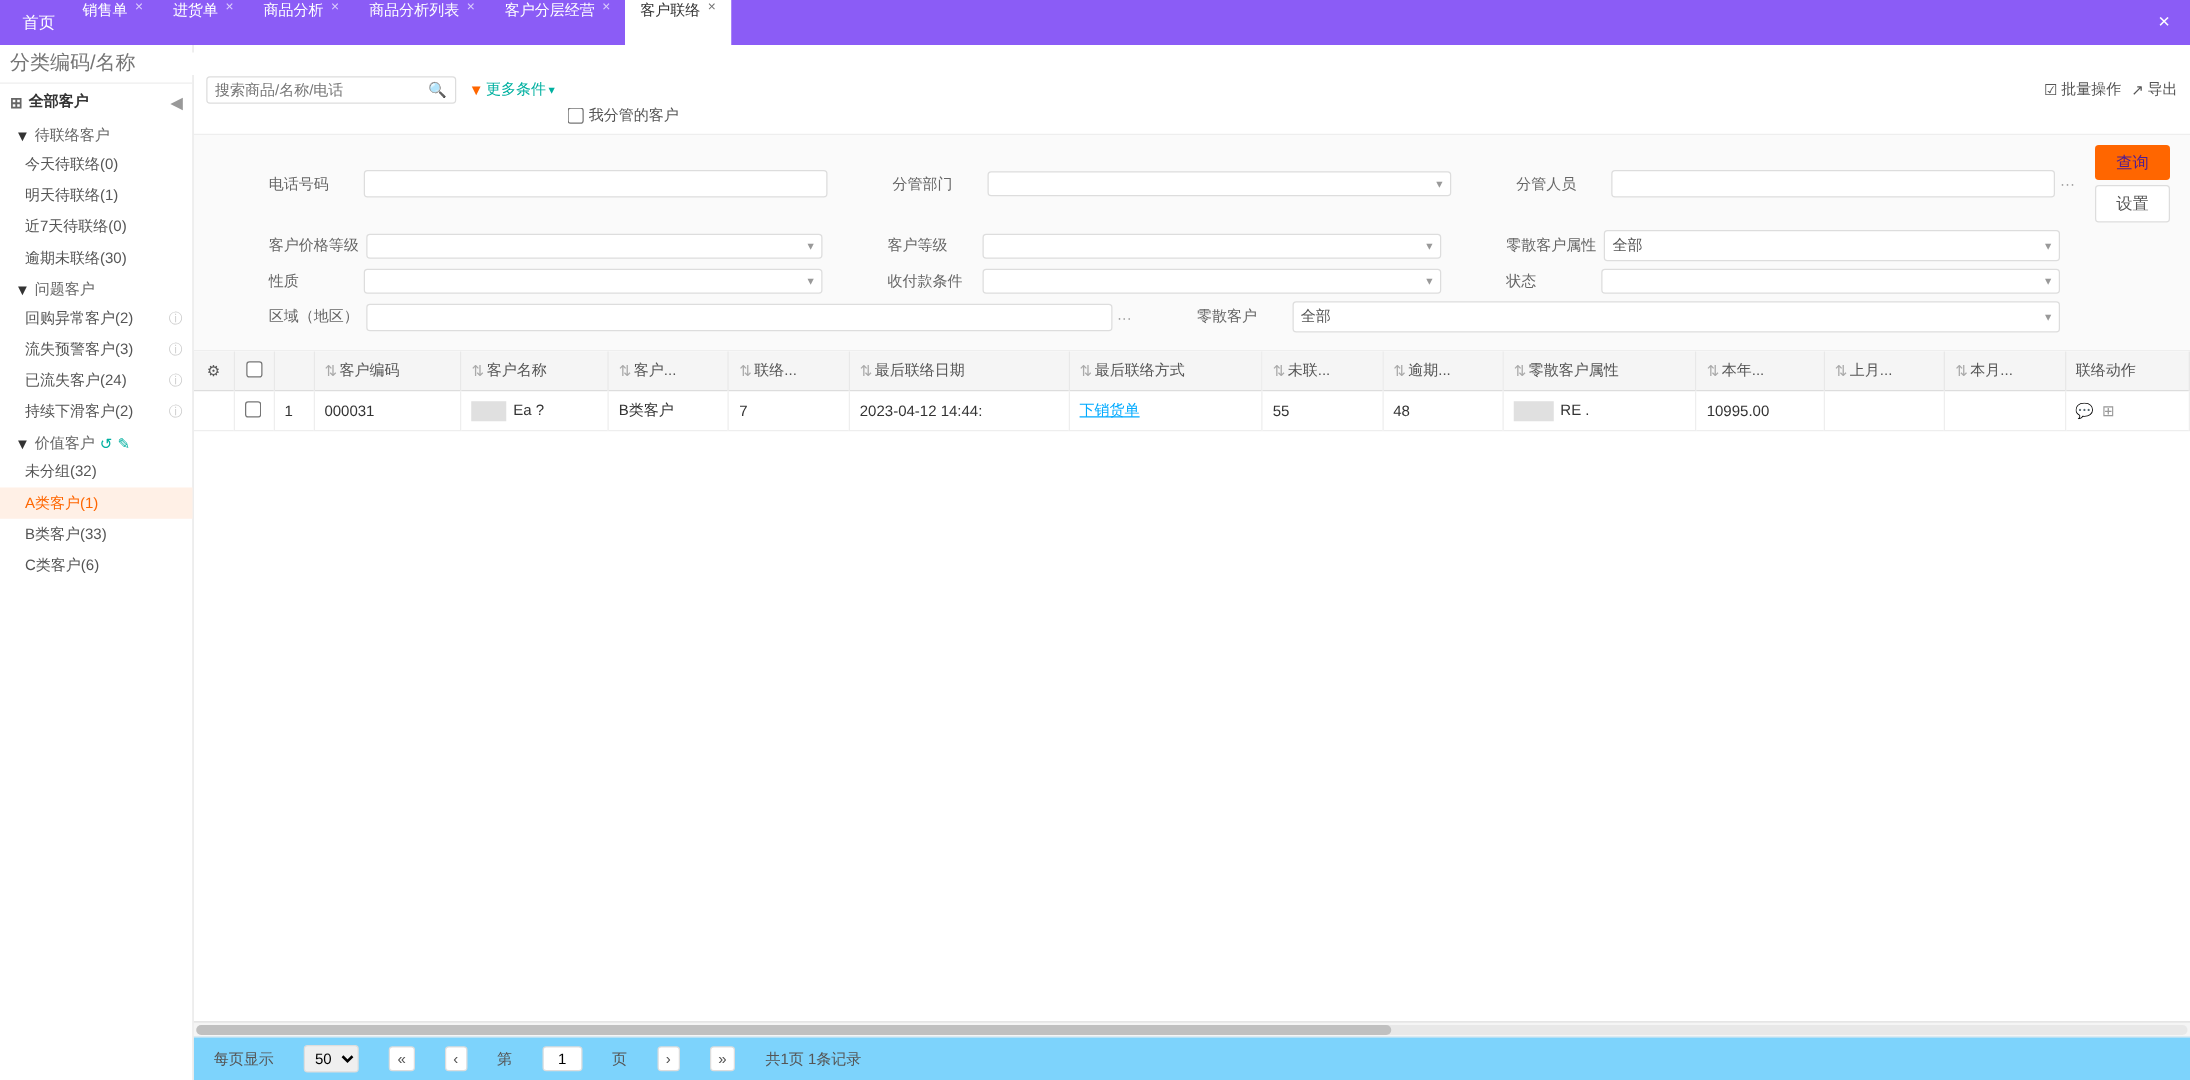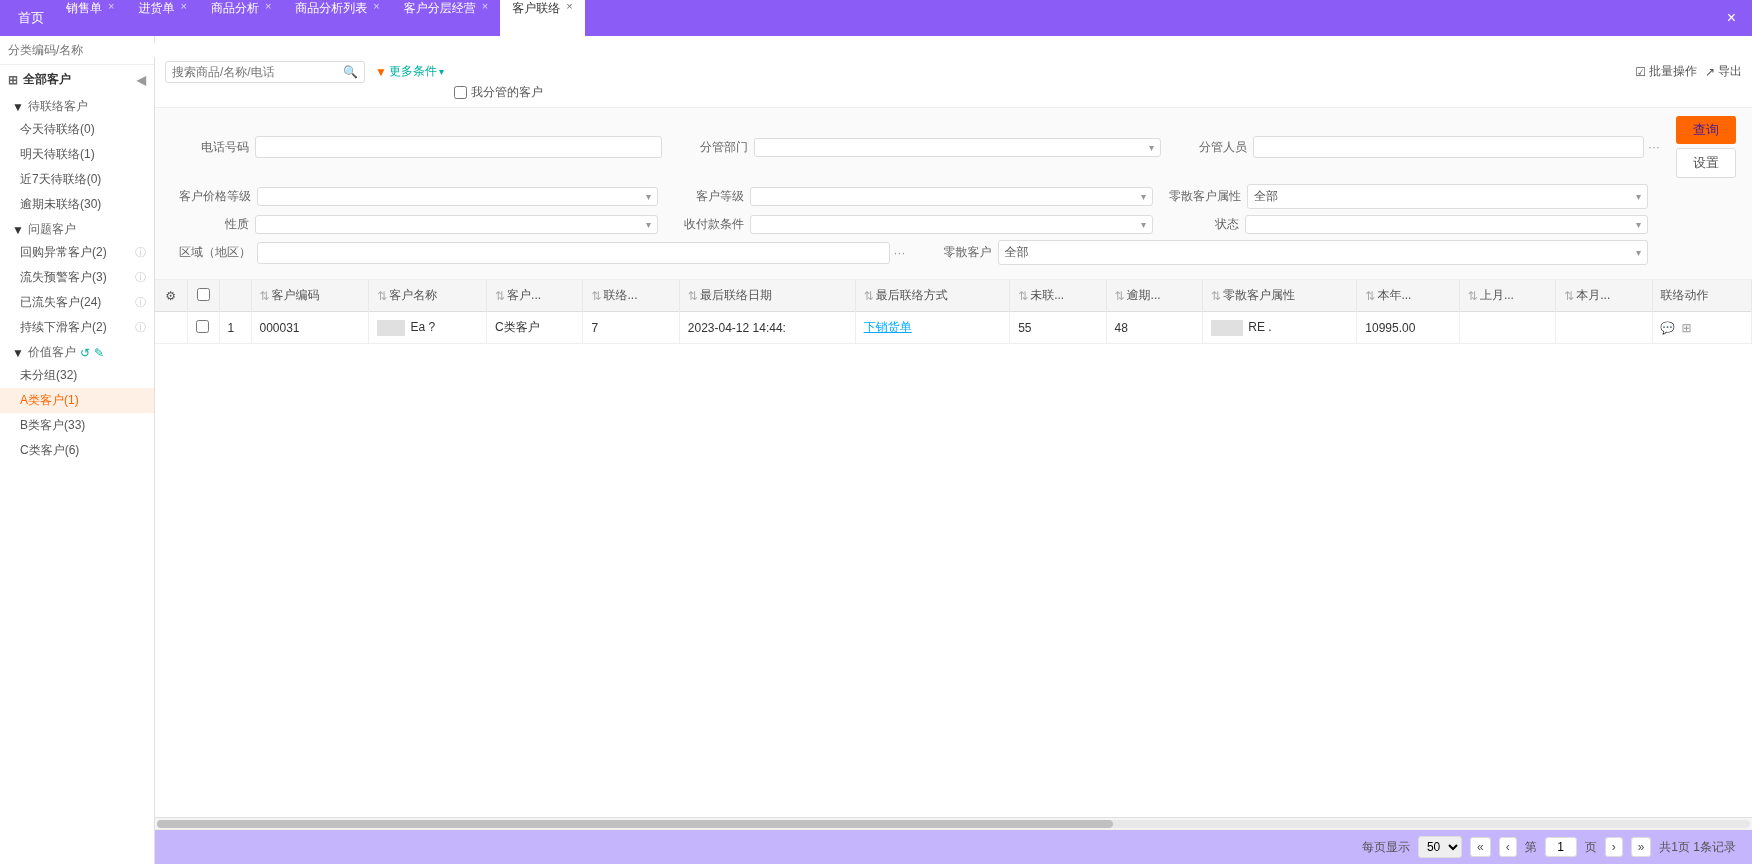--- a/index.html
+++ b/index.html
@@ -69,21 +69,21 @@
     .sidebar-search {
       display: flex;
       align-items: center;
       padding: 6px 8px;
       border-bottom: 1px solid #eee;
     }
     .sidebar-search input {
       border: none;
       outline: none;
       flex: 1;
-      font-size: 12px;
+      font-size: 16px;
       color: #000000;
     }
     .sidebar-search .search-icon {
       color: #00b0a0;
       font-size: 14px;
       cursor: pointer;
     }
     .sidebar-section-header {
       display: flex;
       align-items: center;
@@ -202,22 +202,22 @@
     .filter-cell {
       flex: 1;
       display: flex;
       align-items: center;
       padding: 0 8px;
     }
     .filter-cell label {
       color: #666;
       white-space: nowrap;
       min-width: 70px;
-      text-align: right;
       margin-right: 6px;
+      margin-left: 36px;
     }
     .filter-select {
       flex: 1;
       border: 1px solid #ddd;
       border-radius: 3px;
       padding: 3px 6px;
       background: #fff;
       color: #555;
       font-size: 12px;
       display: flex;
@@ -280,25 +280,24 @@
     }
     .link-text { color: #00aaff; cursor: pointer; text-decoration: underline; }
     .th-gear { width: 32px; text-align: center; }
     .th-check { width: 32px; text-align: center; }
     .th-idx { width: 32px; text-align: center; }
 
     
     .bottom-bar {
       display: flex;
       align-items: center;
-      justify-content: flex-end;
       padding: 6px 16px;
       border-top: 1px solid #eee;
-      background: #c4b5fd;
-      gap: 8px;
+      background: #7dd3fc;
+      gap: 24px;
       color: #555;
     }
     .bottom-bar select {
       border: 1px solid #ddd;
       border-radius: 3px;
       padding: 2px 4px;
       font-size: 12px;
     }
     .page-btn {
       border: 1px solid #ddd;
@@ -691,21 +690,21 @@
             <td></td>
             <td>
               <input type="checkbox" style="">
             </td>
             <td>1</td>
             <td>000031</td>
             <td>
               <span style="display:inline-block; background:#e0e0e0; width:28px; height:16px; vertical-align:middle; margin-right:2px;"></span>
               <span>Ea ?</span>
             </td>
-            <td>C类客户</td>
+            <td>B类客户</td>
             <td>7</td>
             <td>2023-04-12 14:44:</td>
             <td>
               <span class="link-text">下销货单</span>
             </td>
             <td>55</td>
             <td>48</td>
             <td>
               <span style="display:inline-block; background:#e0e0e0; width:32px; height:16px; vertical-align:middle; margin-right:2px;"></span>
               <span>RE .</span>

